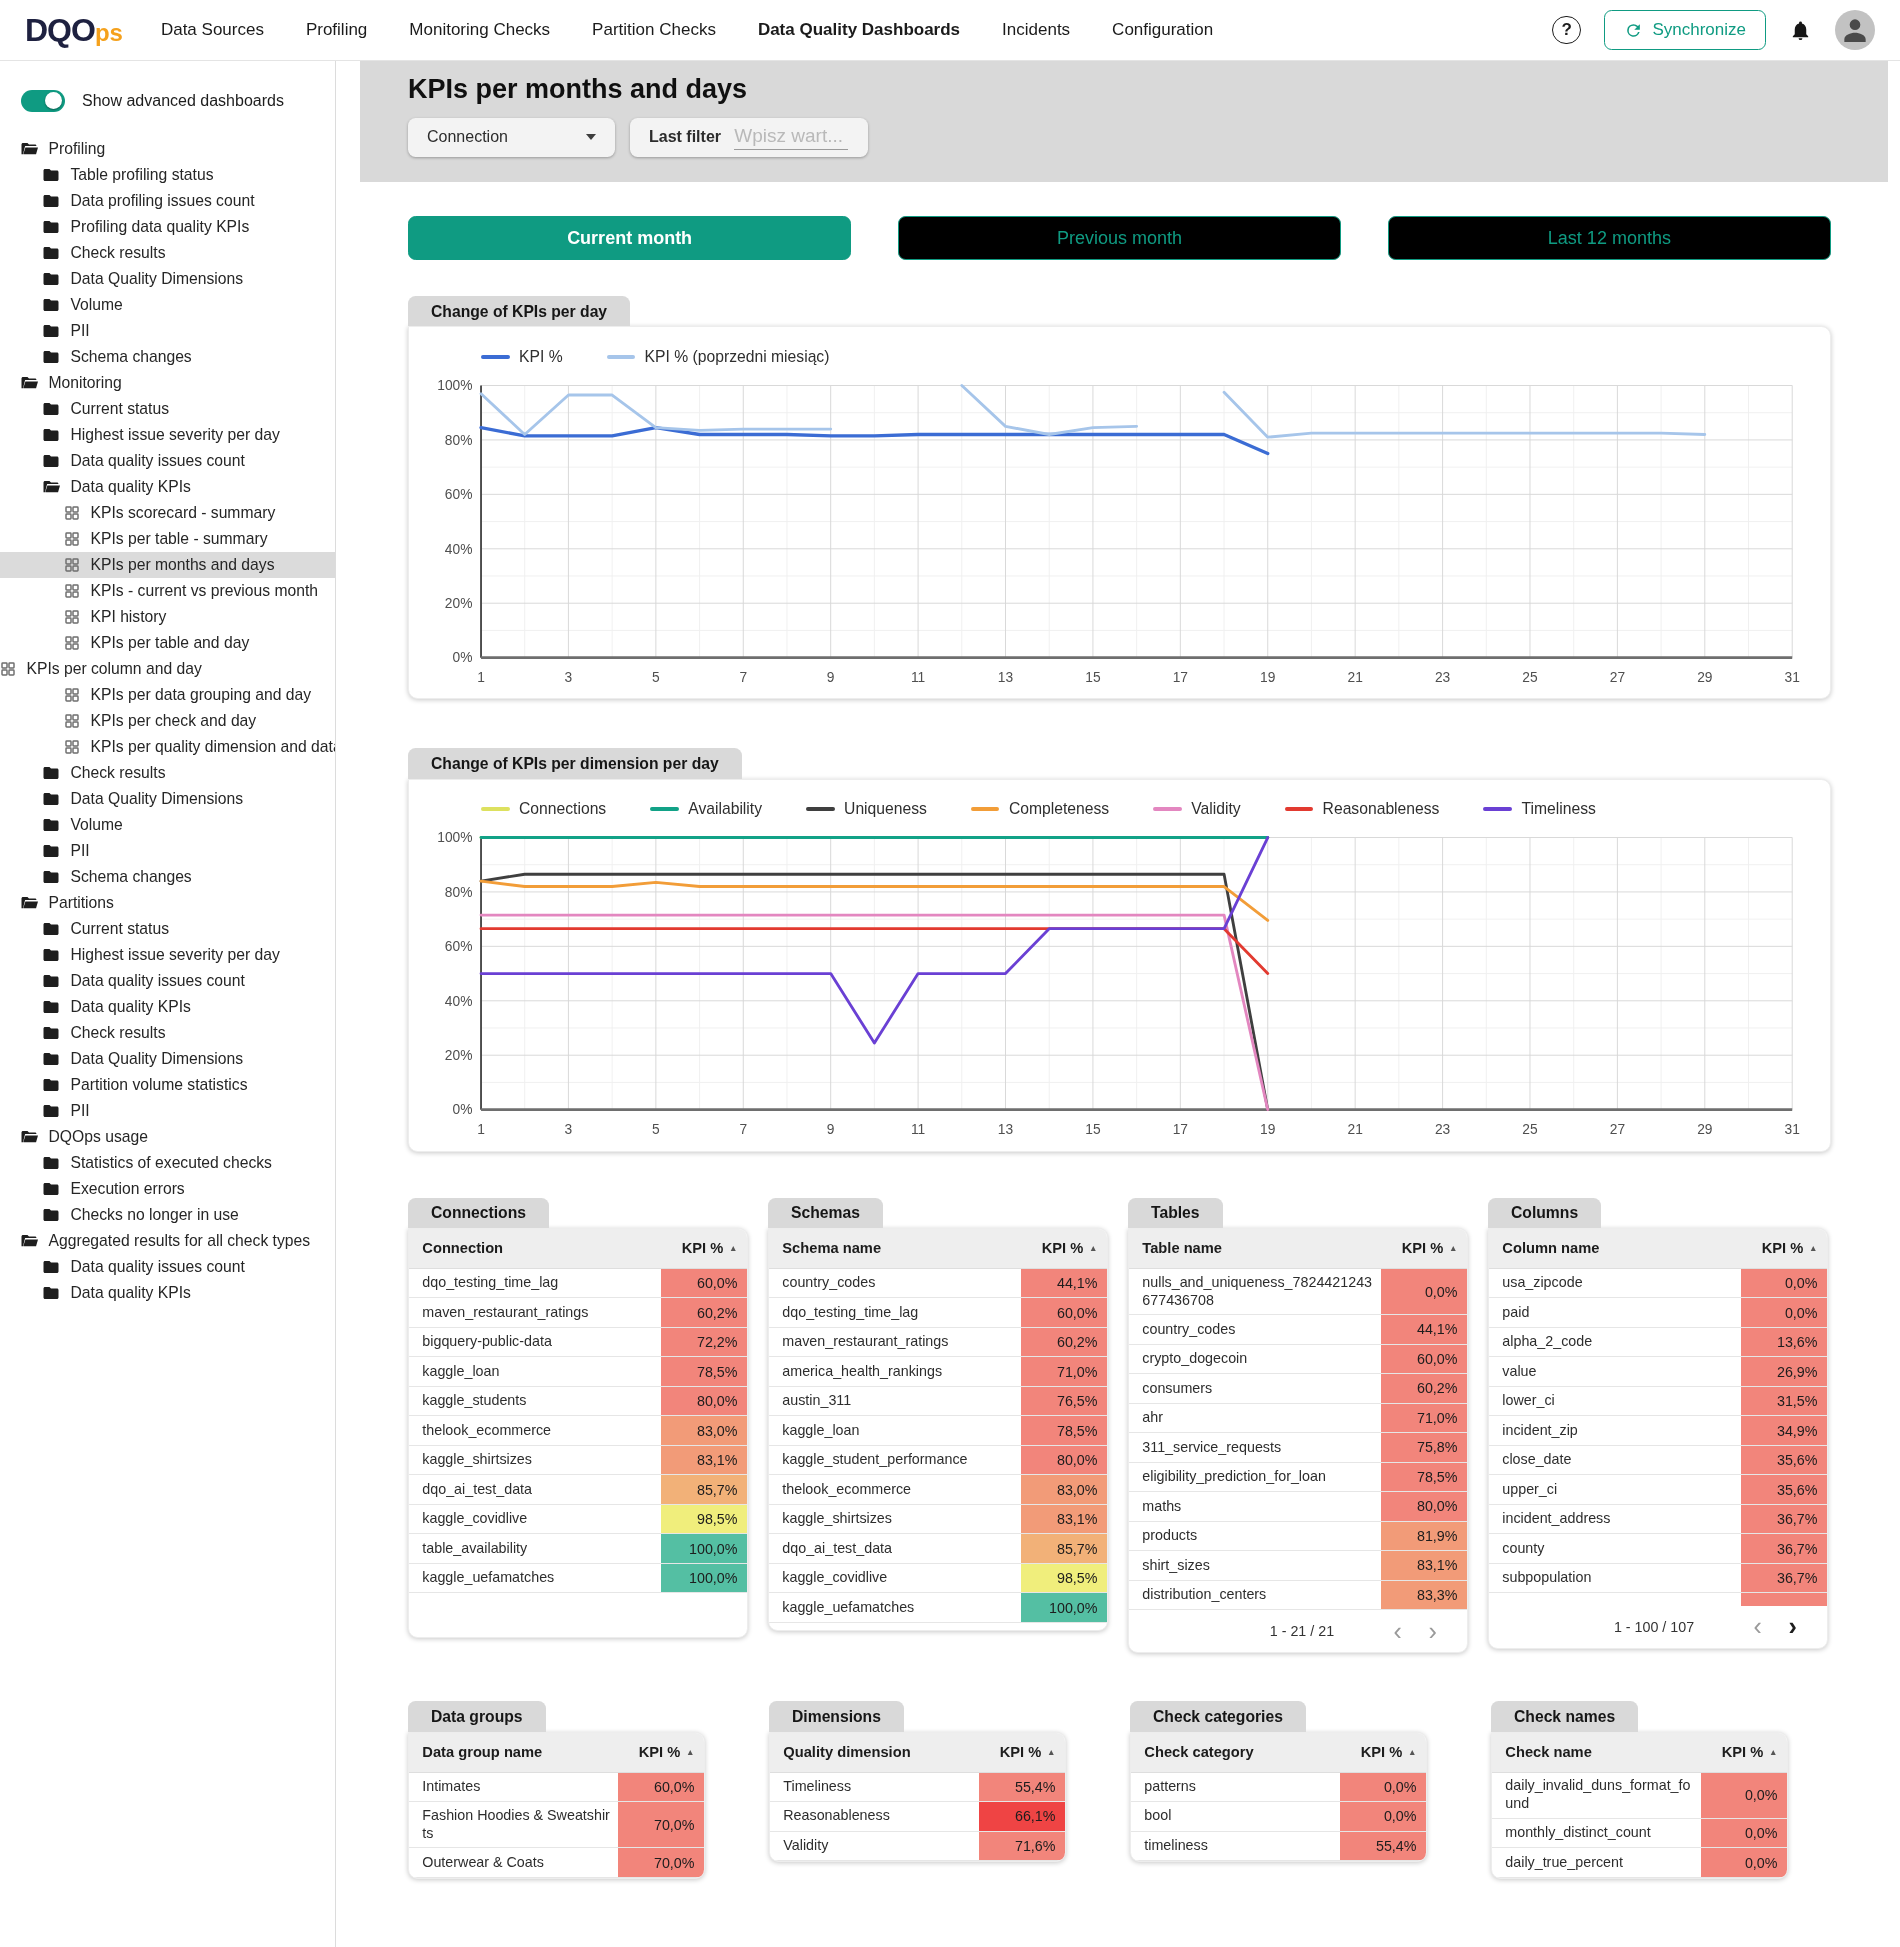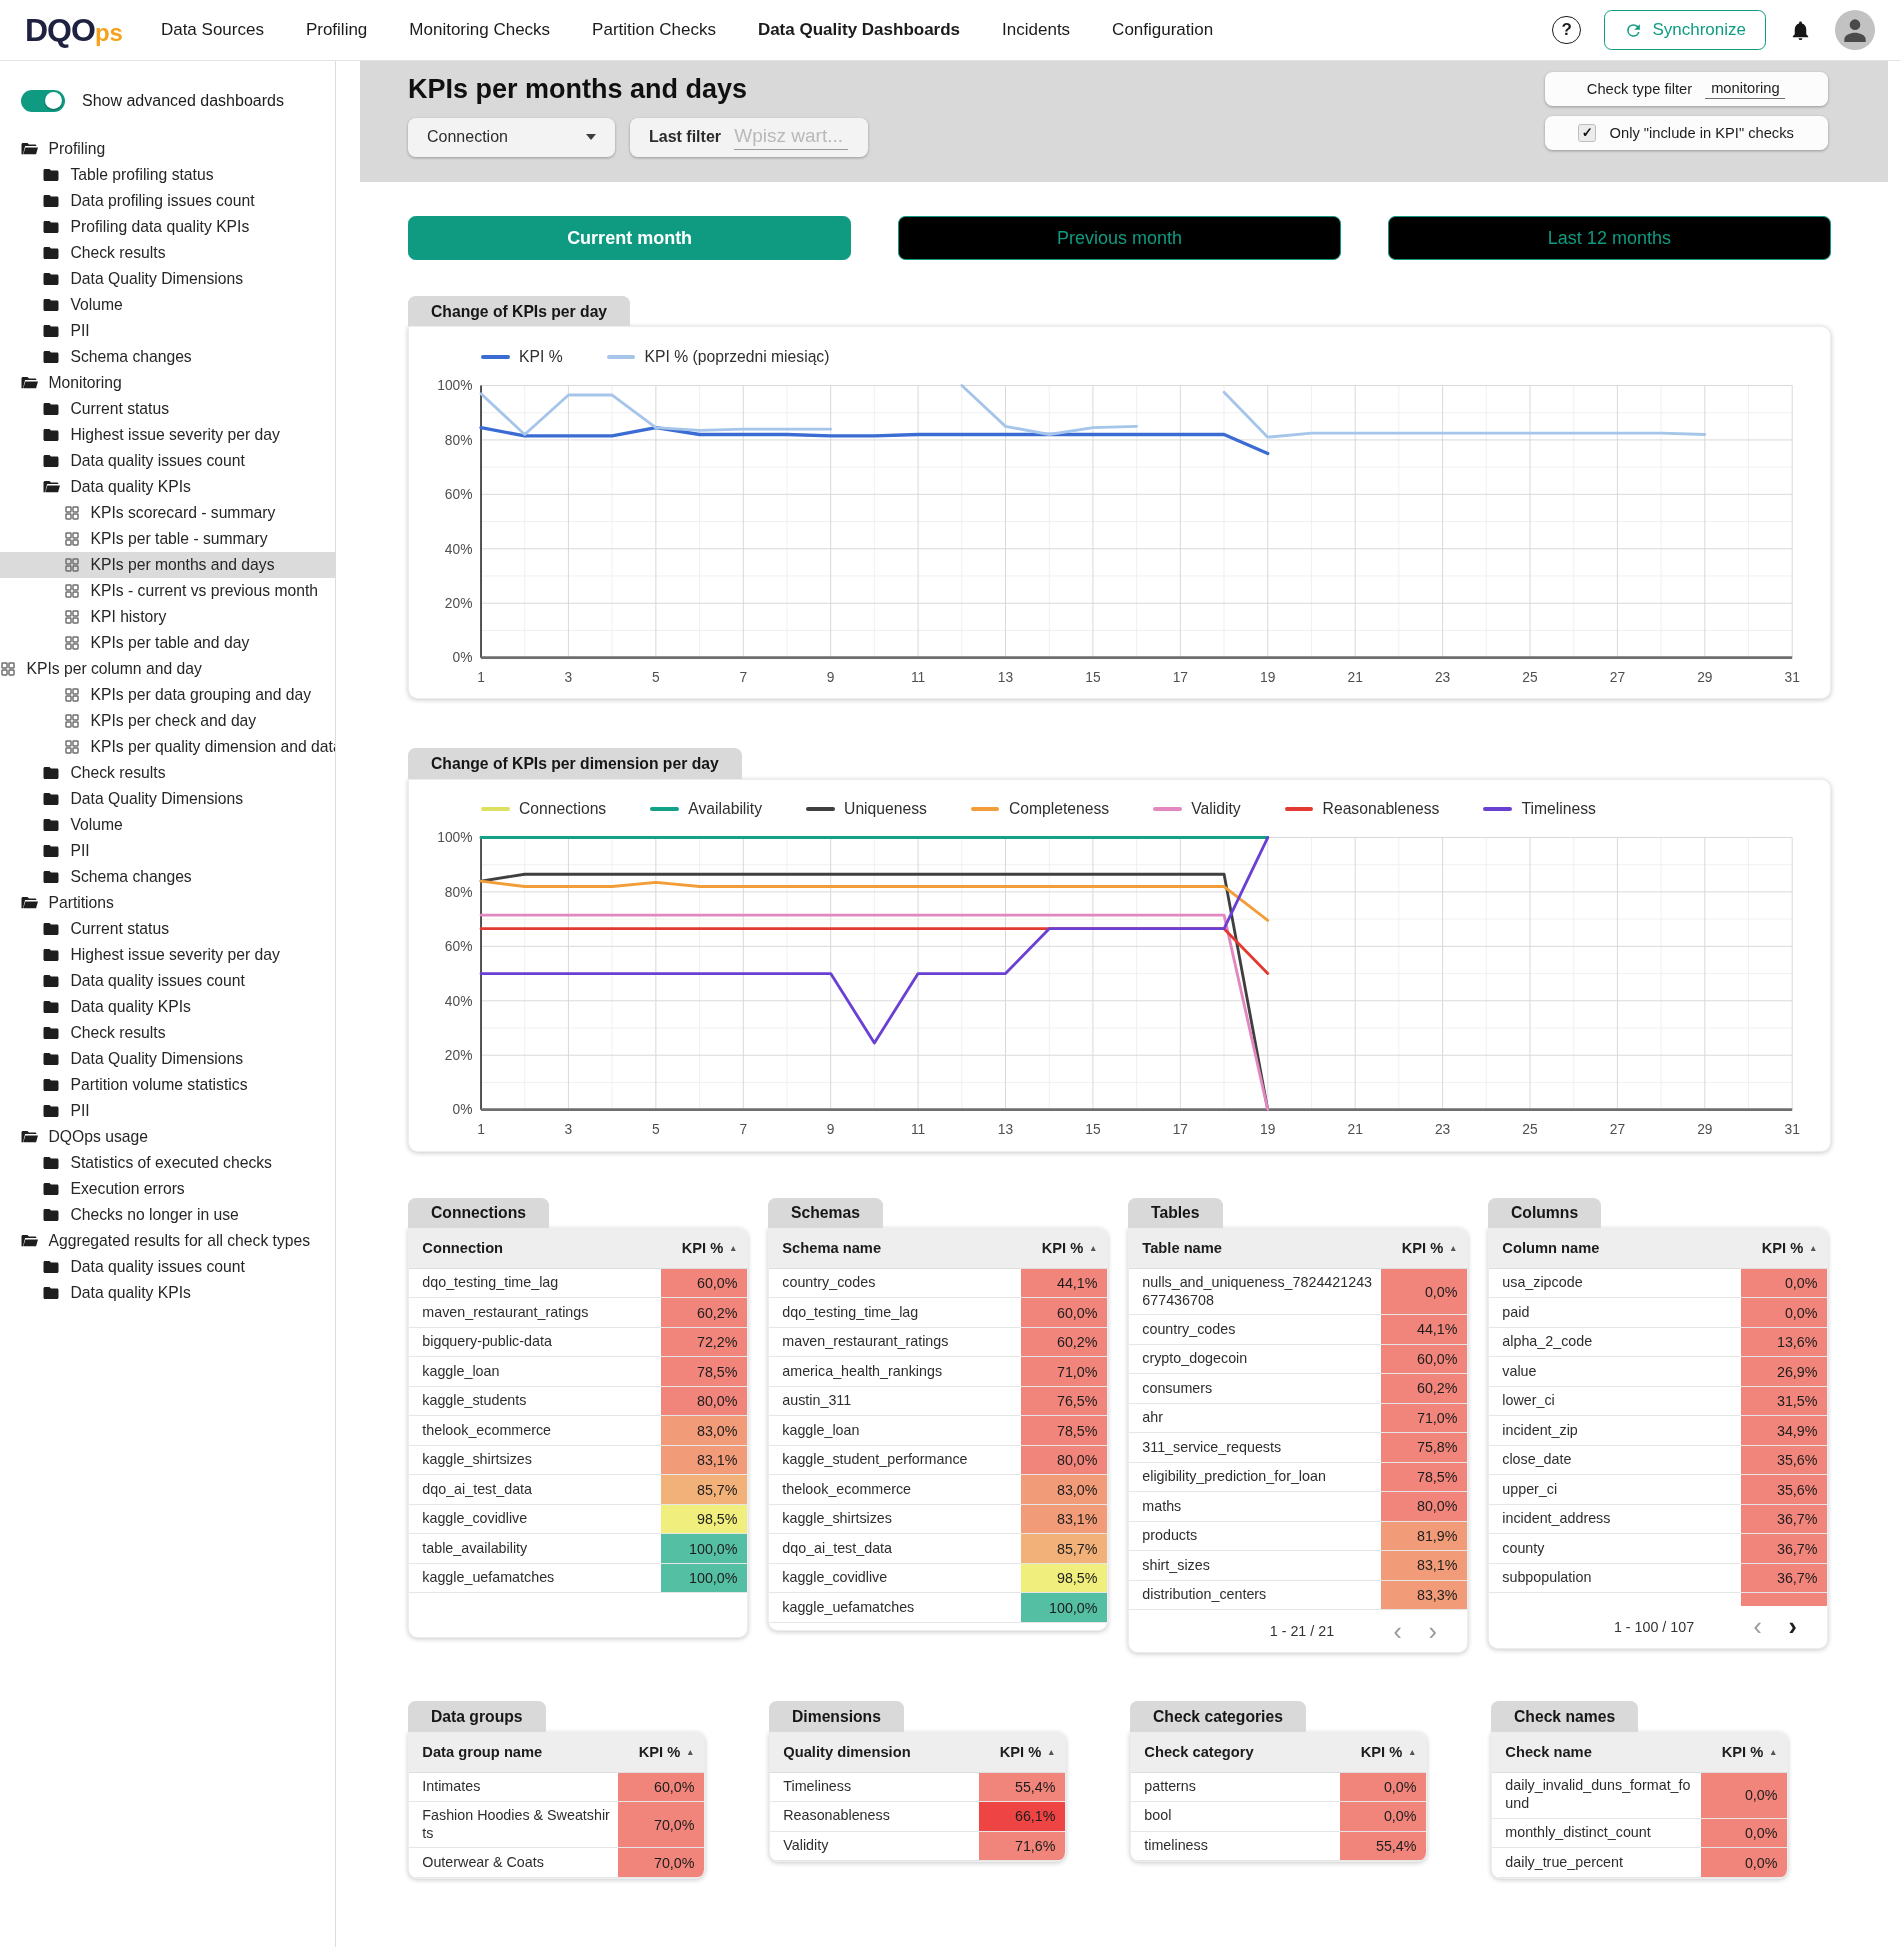--- a/index.html
+++ b/index.html
@@ -466,30 +466,20 @@
     <div class="grayband">
       <div class="bandtitle">KPIs per months and days</div>
       <div class="filterrow">
         <div class="fchip conn">
           <span class="flabel">Connection</span>
           <span class="caret"></span>
         </div>
         <div class="fchip tfilter">
           <span class="flabel">Last filter</span>
           <input class="tfinput" placeholder="Wpisz wart..." style="">
-        </div>
-      </div>
-      <div class="rightfilters">
-        <div class="rchip">
-          <span>Check type filter</span>
-          <span class="val">monitoring</span>
-        </div>
-        <div class="rchip">
-          <span class="cbx">✓</span>
-          <span>Only "include in KPI" checks</span>
         </div>
       </div>
     </div>
 
     <div class="content">
 
       <div class="ptabs">
         <div class="ptab active">Current month</div>
         <div class="ptab">Previous month</div>
         <div class="ptab">Last 12 months</div>

